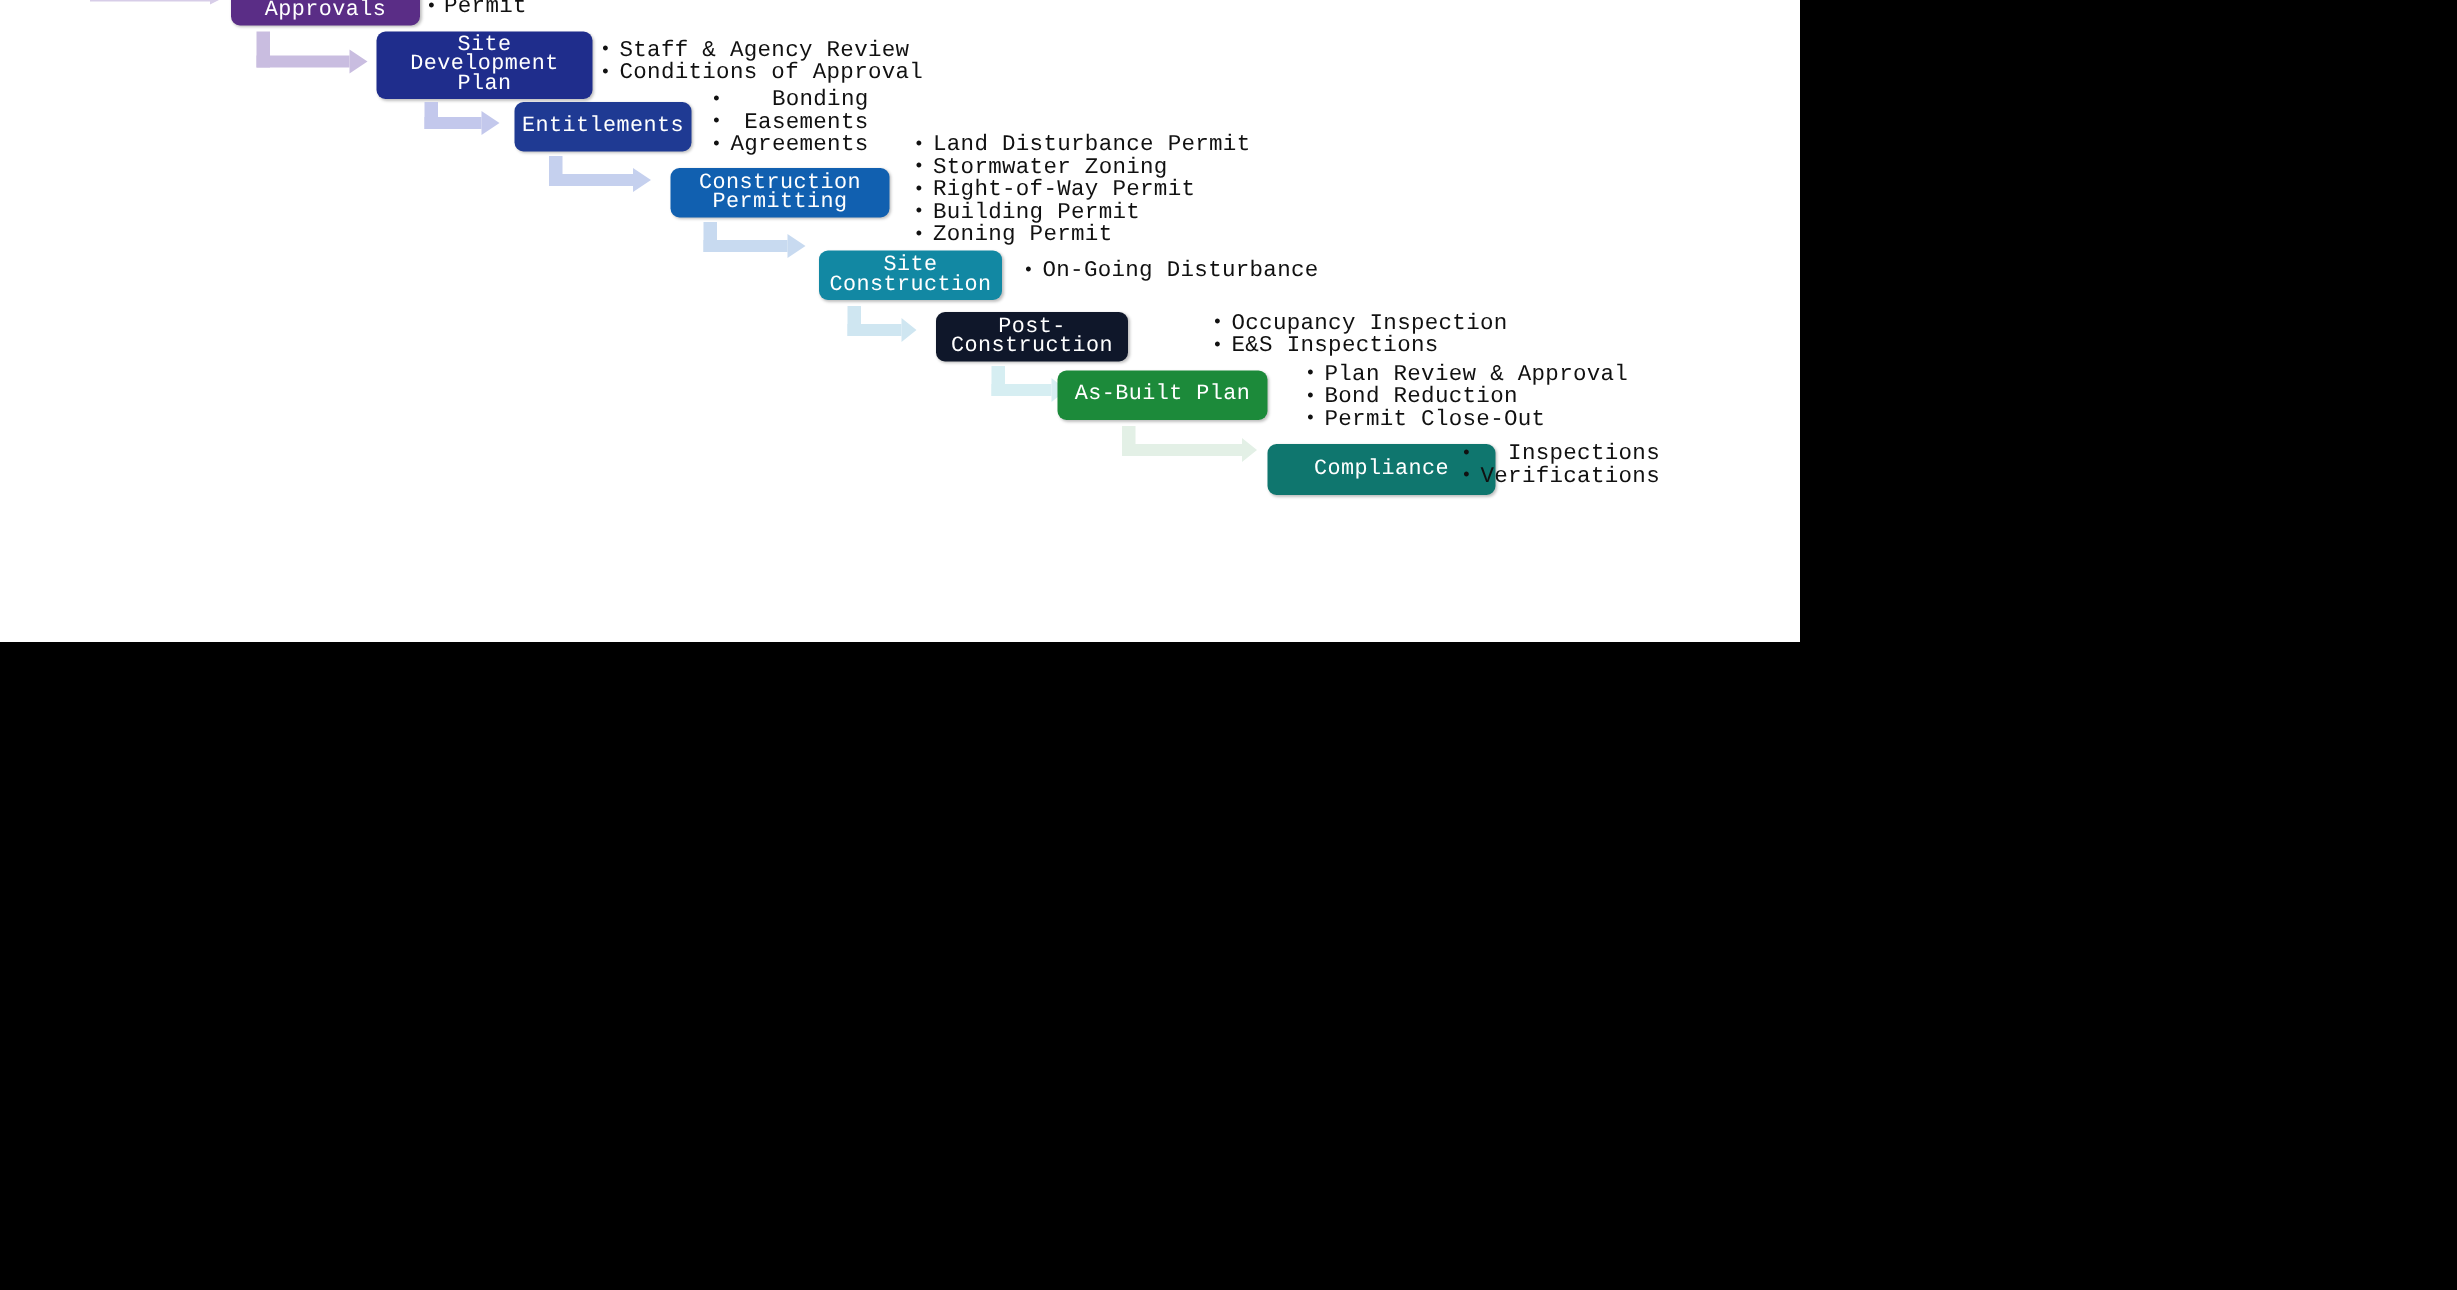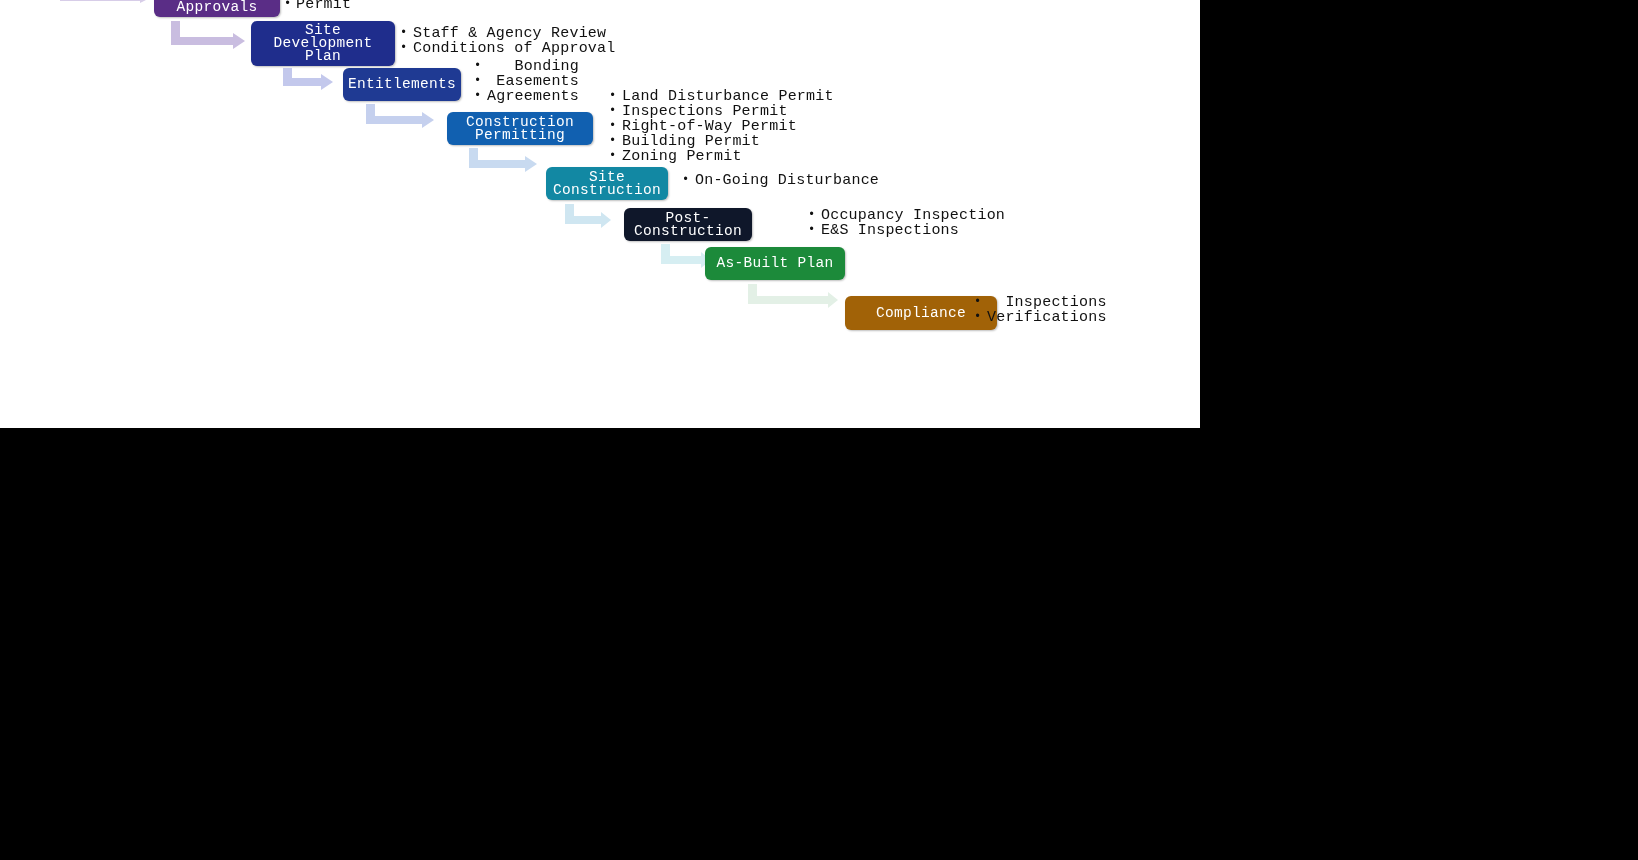--- a/index.html
+++ b/index.html
@@ -84,21 +84,21 @@
         <polygon points="56,8 68,16 56,24" fill="#c5d0ee"></polygon>
       </svg>
   </div>
 
   <div class="box" style="left:447px; top:112px; width:146px; height:33px; background:#1160b0;">
     <span>Construction
 Permitting</span>
   </div>
   <ul class="bullets" style="left:609px; top:89px;">
     <li>Land Disturbance Permit</li>
-    <li>Inspections Permit</li>
+    <li>Stormwater Zoning</li>
     <li>Right-of-Way Permit</li>
     <li>Building Permit</li>
     <li>Zoning Permit</li>
   </ul>
 
   <div class="conn" style="left:469px; top:148px;">
     <svg width="80" height="26">
         <rect x="0" y="0" width="9" height="20" fill="#c8daf0"></rect>
         <rect x="0" y="12" width="56" height="8" fill="#c8daf0"></rect>
         <polygon points="56,8 68,16 56,24" fill="#c8daf0"></polygon>
@@ -134,30 +134,35 @@
     <svg width="60" height="26">
         <rect x="0" y="0" width="9" height="20" fill="#d6eef2"></rect>
         <rect x="0" y="12" width="40" height="8" fill="#d6eef2"></rect>
         <polygon points="40,8 50,16 40,24" fill="#d6eef2"></polygon>
       </svg>
   </div>
 
   <div class="box" style="left:705px; top:247px; width:140px; height:33px; background:#1c8a3a;">
     <span>As-Built Plan</span>
   </div>
+  <ul class="bullets" style="left:870px; top:242px;">
+    <li>Plan Review &amp; Approval</li>
+    <li>Bond Reduction</li>
+    <li>Permit Close-Out</li>
+  </ul>
 
   <div class="conn" style="left:748px; top:284px;">
     <svg width="100" height="26">
         <rect x="0" y="0" width="9" height="20" fill="#e3f0e6"></rect>
         <rect x="0" y="12" width="80" height="8" fill="#e3f0e6"></rect>
         <polygon points="80,8 90,16 80,24" fill="#e3f0e6"></polygon>
       </svg>
   </div>
 
-  <div class="box" style="left:845px; top:296px; width:152px; height:34px; background:#a16207;">
+  <div class="box" style="left:845px; top:296px; width:152px; height:34px; background:#0f766e;">
     <span>Compliance</span>
   </div>
   <ul class="bullets" style="left:974px; top:295px;text-align:right;">
     <li>Inspections</li>
     <li>Verifications</li>
   </ul>
 
 </div>
 
 </body></html>

